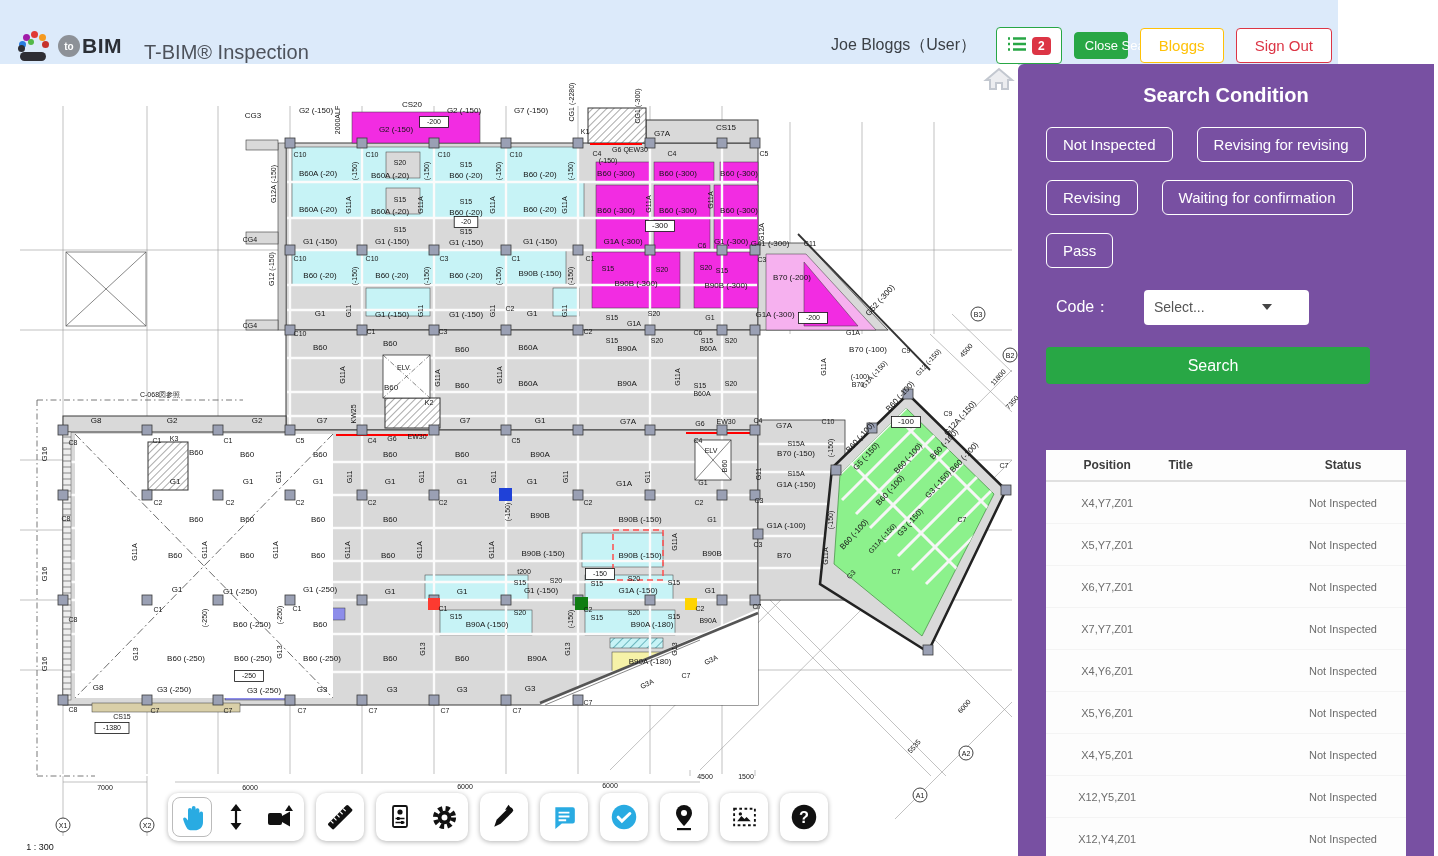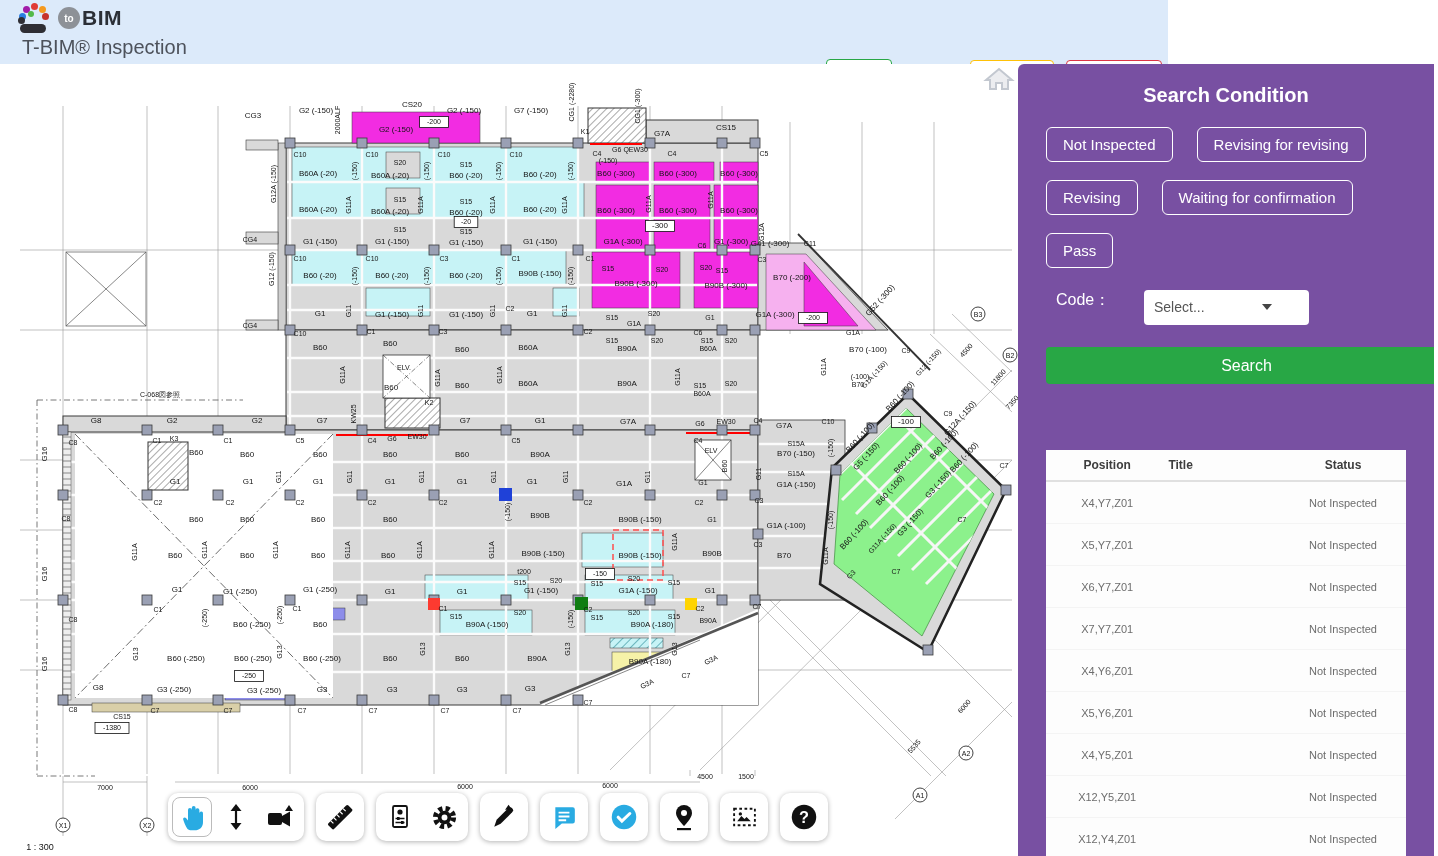--- a/index.html
+++ b/index.html
@@ -1,19 +1,19 @@
 <!DOCTYPE html>
 <html><head>
 <meta charset="utf-8">
 <style>
   html,body{margin:0;padding:0;width:1438px;height:856px;overflow:hidden;
     font-family:"Liberation Sans",sans-serif;background:#fff;}
   
-  .header{position:absolute;left:0;top:0;width:1168px;height:64px;background:#dceafa;
-    border-bottom:1px solid #c9ddf0;display:flex;align-items:flex-start;flex-direction:column;}
+  .header{position:absolute;left:0;top:0;width:1338px;height:64px;background:#dceafa;
+    border-bottom:1px solid #c9ddf0;display:flex;align-items:flex-end;}
   .logo{display:flex;align-items:center;margin-left:14px;}
   .logo-dots{position:relative;width:40px;height:36px;}
   .logo-dots i{position:absolute;border-radius:50%;}
   .logo-base{position:absolute;left:6px;top:24px;width:26px;height:9px;background:#2e2e34;border-radius:5px;}
   .logo-head{position:absolute;left:4px;top:17px;width:7px;height:7px;background:#2e2e34;border-radius:50%;}
   .to-circle{width:22px;height:22px;border-radius:50%;background:#8d9197;color:#fff;font-size:10px;
     font-weight:bold;display:flex;align-items:center;justify-content:center;margin-left:4px;}
   .bim{font-size:21px;font-weight:bold;color:#2b2f36;margin-left:2px;letter-spacing:.5px;}
   .app-title{font-size:20px;color:#4d525b;margin-left:22px;}
   .hdr-right{margin-left:auto;display:flex;align-items:center;gap:12px;margin-right:6px;}
@@ -30,28 +30,28 @@
   
   .canvas{position:absolute;left:0;top:64px;width:1018px;height:792px;background:#fff;}
   
   .panel{position:absolute;left:1018px;top:64px;width:416px;height:792px;background:#7850a2;
     border-top-left-radius:6px;color:#fff;overflow:hidden;}
   .edge-strip{position:absolute;left:1434px;top:64px;width:4px;height:792px;background:#fff;}
   .panel h1{font-size:20px;font-weight:bold;text-align:center;margin:20px 0 0 0;}
   .filters{display:flex;flex-wrap:wrap;gap:18px 24px;padding:20px 28px 0 28px;}
   .fbtn{border:1px solid #fff;border-radius:6px;background:transparent;color:#fff;font-size:15px;
     padding:8px 16px;cursor:pointer;}
-  .formrow{display:flex;margin:22px 28px 0 38px;}
+  .formrow{display:flex;align-items:center;margin:22px 28px 0 38px;}
   .formrow label{font-size:16px;width:88px;}
   .sel,.inp{width:165px;height:35px;background:#fff;border:none;border-radius:4px;color:#555;
     font-size:14px;padding:0 10px;box-sizing:border-box;}
   .selwrap{position:relative;width:138px;}
   .caret{position:absolute;right:10px;top:14px;width:0;height:0;border-left:5px solid transparent;
     border-right:5px solid transparent;border-top:6px solid #444;}
-  .search-btn{display:block;margin:22px 28px 0 28px;width:391px;height:37px;background:#28a745;
+  .search-btn{display:block;margin:22px 28px 0 28px;width:324px;height:37px;background:#28a745;
     border:none;border-radius:4px;color:#fff;font-size:16px;cursor:pointer;padding-left:16px;}
   .tcard{position:absolute;left:28px;top:386px;width:360px;height:420px;background:#fdfdfd;color:#555;}
   .thead{display:flex;border-bottom:2px solid #e0e0e0;padding:8px 0;}
   .thead span{font-size:12px;font-weight:bold;color:#3d3d3d;}
   .tc1{width:34%;text-align:center;} .tc2{width:31%;text-align:left;} .tc3{width:35%;text-align:center;}
   .trow{display:flex;align-items:center;height:41px;border-bottom:1px solid #f4f4f4;font-size:11px;color:#6d6d6d;cursor:pointer;}
   
   .toolbar{position:absolute;left:168px;top:793px;display:flex;gap:12px;align-items:flex-start;}
   .tgroup{background:#fff;border-radius:10px;box-shadow:0 1px 5px rgba(0,0,0,.3);display:flex;
     padding:4px;gap:4px;}

